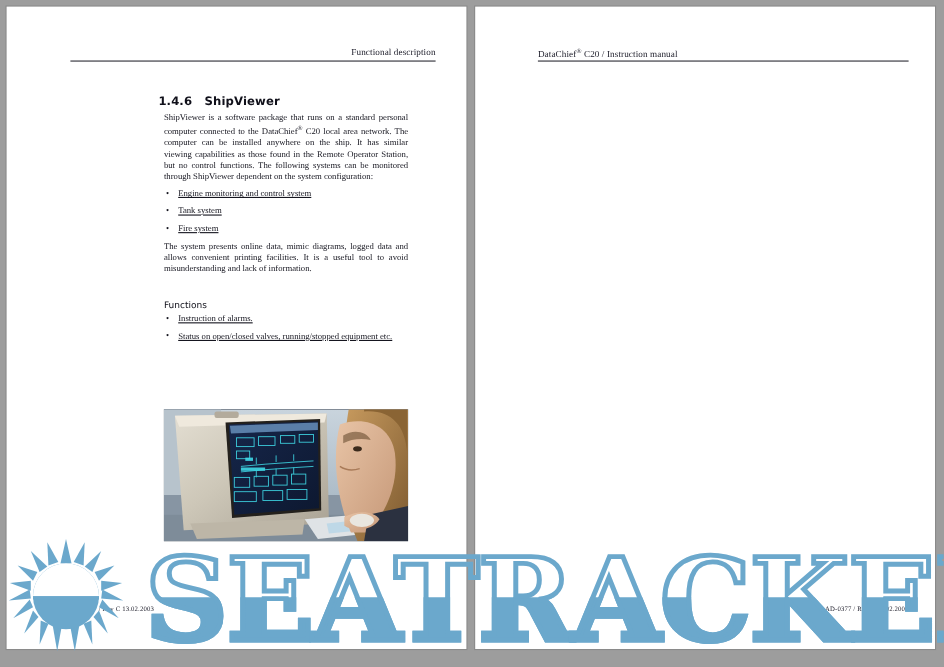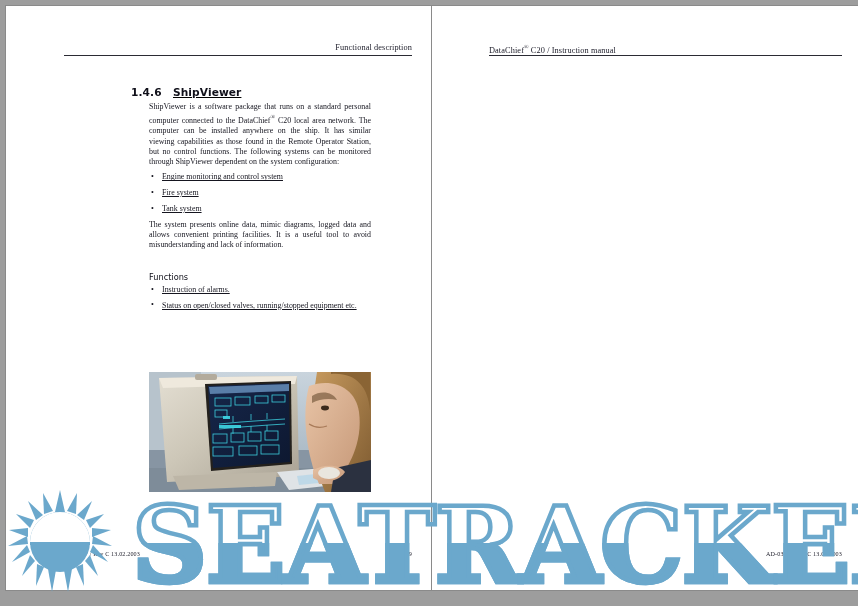--- a/index.html
+++ b/index.html
@@ -17,21 +17,20 @@
   }
   
   .page{
     position:absolute;
     top:6px;
     width:418px;
     height:584px;
     background:#ffffff;
     box-shadow:0 0 0 1px #8a8a8a;
     overflow:hidden;
-    padding-left:16px;
   }
   .page-left{ left:6px; }
   .page-right{ left:432px; }
 
   .page-inner{
     position:absolute;
     left:0;top:0;right:0;bottom:0;
   }
 
   
@@ -98,21 +97,21 @@
   }
   ul.blist > li:before{
     content:"\2022";
     position:absolute;
     left:2px;top:-.5px;
     font-size:8px;
     color:#15151f;
   }
 
   
-  .lp-head{ position:absolute; left:125px; top:80px;text-decoration:underline; }
+  .lp-head{ position:absolute; left:138px; top:80px; }
   .lp-body{ position:absolute; left:143px; top:96px; width:222px; }
   .lp-func{ position:absolute; left:143px; top:266px; width:222px; }
   .lp-photo{
     position:absolute; left:143px; top:366px;
     width:222px; height:120px;
     overflow:hidden;
     background:#1c2636;
   }
 
   
@@ -158,22 +157,22 @@
         <div class="h2">
           <span class="num">1.4.6</span><span>ShipViewer</span>
         </div>
       </div>
 
       <div class="lp-body">
         <p class="para">ShipViewer is a software package that runs on a standard personal computer connected to the DataChief<span class="sup">®</span> C20 local area network. The computer can be installed anywhere on the ship. It has similar viewing capabilities as those found in the Remote Operator Station, but no control functions. The following systems can be monitored through ShipViewer dependent on the system configuration:</p>
 
         <ul class="blist">
           <li>Engine monitoring and control system</li>
+          <li>Tank system</li>
           <li>Fire system</li>
-          <li>Tank system</li>
         </ul>
 
         <p class="para">The system presents online data, mimic diagrams, logged data and allows convenient printing facilities. It is a useful tool to avoid misunderstanding and lack of information.</p>
       </div>
 
       <div class="lp-func">
         <div class="h3">Functions</div>
         <ul class="blist">
           <li>Instruction of alarms.</li>
           <li>Status on open/closed valves, running/stopped equipment etc.</li>

